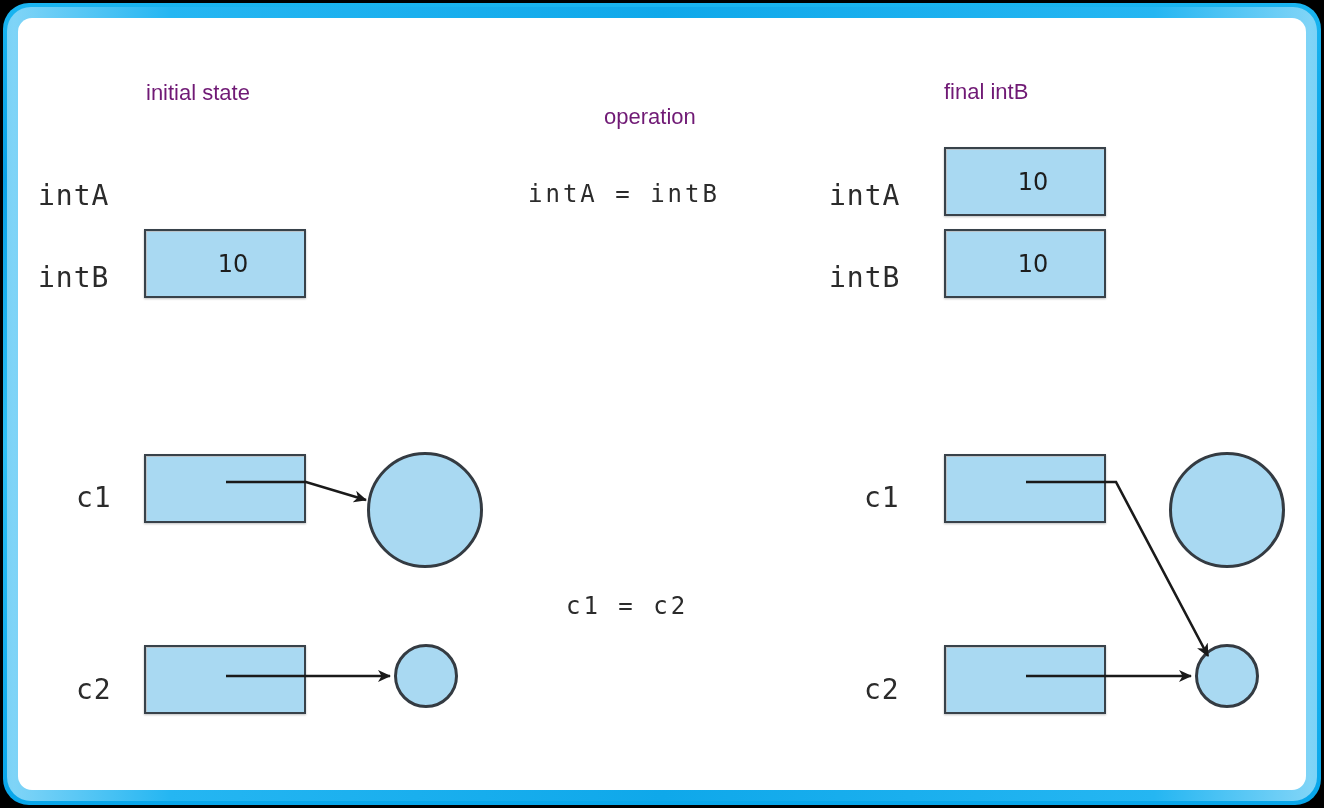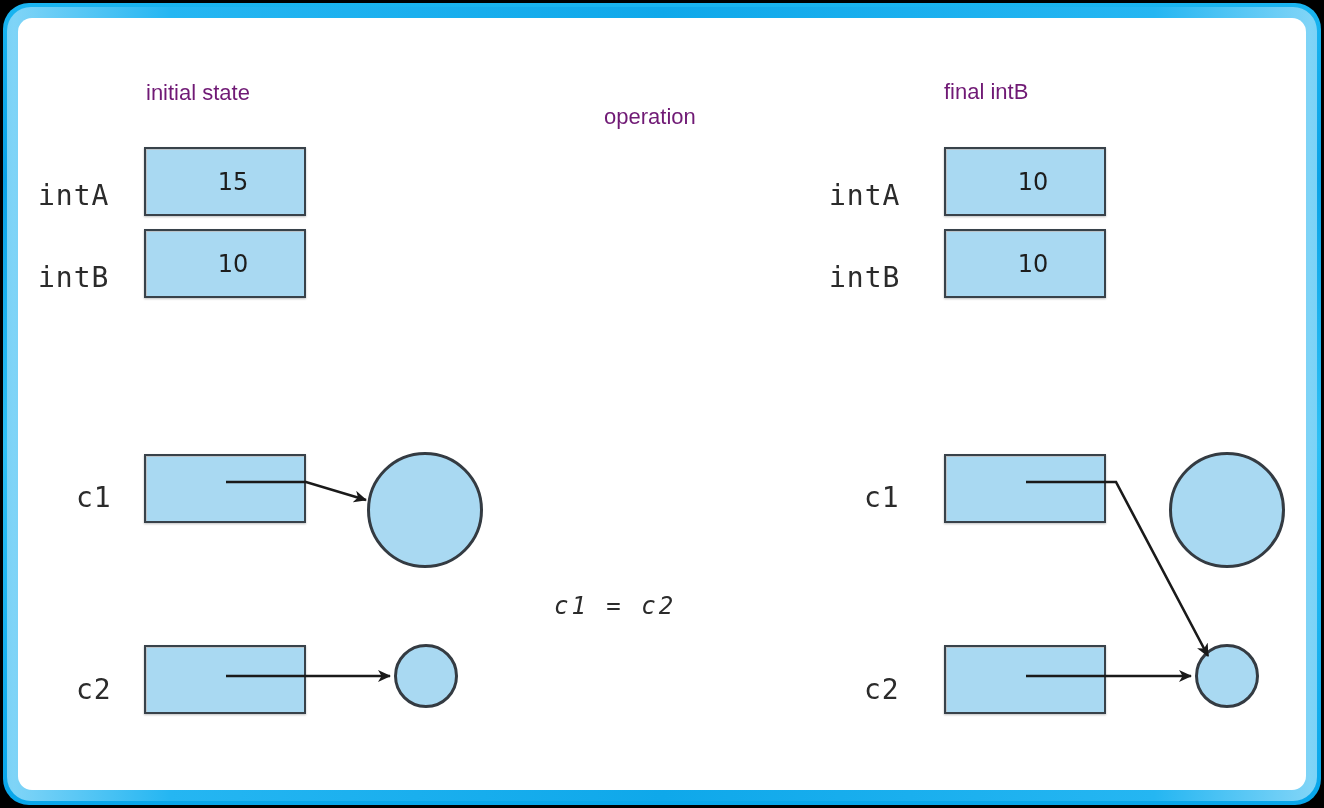--- a/index.html
+++ b/index.html
@@ -113,50 +113,48 @@
   <div id="frame-outer"></div>
   <div id="frame-mid"></div>
 
   <div id="stage">
 
     <div class="col-heading" style="left:128px; top:62px;">initial state</div>
     <div class="col-heading" style="left:586px; top:64px;margin-top:22px;">operation</div>
     <div class="col-heading" style="left:926px; top:61px;">final intB</div>
 
     <div class="var-label" style="left:20px; top:161px;">intA</div>
-    <div class="var-box" style="left:126px; top:129px; width:162px; height:69px;">
-      <span class="val">15</span>
-    </div>
 
     <div class="var-label" style="left:20px; top:243px;">intB</div>
     <div class="var-box" style="left:126px; top:211px; width:162px; height:69px;">
       <span class="val">10</span>
     </div>
 
+    <div class="op-text" style="left:510px; top:162px;">intA = intB</div>
 
     <div class="var-label" style="left:811px; top:161px;">intA</div>
     <div class="var-box" style="left:926px; top:129px; width:162px; height:69px;">
       <span class="val">10</span>
     </div>
 
     <div class="var-label" style="left:811px; top:243px;">intB</div>
     <div class="var-box" style="left:926px; top:211px; width:162px; height:69px;">
       <span class="val">10</span>
     </div>
 
     <div class="var-label" style="left:58px; top:463px;">c1</div>
     <div class="var-box" style="left:126px; top:436px; width:162px; height:69px;"></div>
 
     <div class="var-label" style="left:58px; top:655px;">c2</div>
     <div class="var-box" style="left:126px; top:627px; width:162px; height:69px;"></div>
 
     <div class="obj-circle" style="left:349px; top:434px; width:116px; height:116px;"></div>
     <div class="obj-circle" style="left:376px; top:626px; width:64px; height:64px;"></div>
 
-    <div class="op-text" style="left:536px; top:574px;font-style:italic;">c1 = c2</div>
+    <div class="op-text" style="left:548px; top:574px;">c1 = c2</div>
 
     <div class="var-label" style="left:846px; top:463px;">c1</div>
     <div class="var-box" style="left:926px; top:436px; width:162px; height:69px;"></div>
 
     <div class="var-label" style="left:846px; top:655px;">c2</div>
     <div class="var-box" style="left:926px; top:627px; width:162px; height:69px;"></div>
 
     <div class="obj-circle" style="left:1151px; top:434px; width:116px; height:116px;"></div>
     <div class="obj-circle" style="left:1177px; top:626px; width:64px; height:64px;"></div>
 

